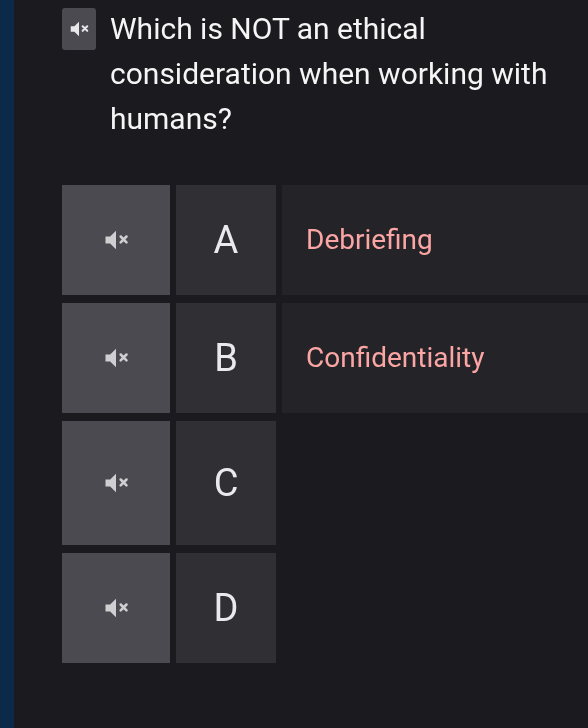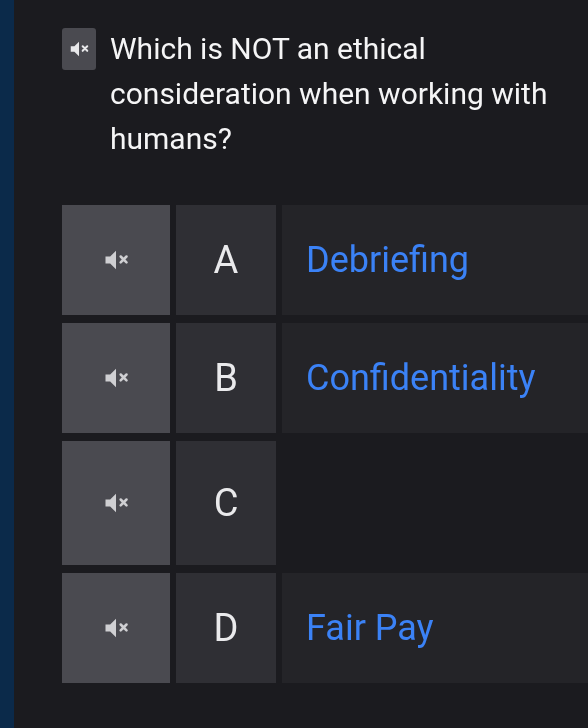--- a/index.html
+++ b/index.html
@@ -16,21 +16,21 @@
     width: 100%;
     height: 100%;
   }
   .left-rail {
     width: 14px;
     background: #0b2a4a;
     flex-shrink: 0;
   }
   .content {
     flex: 1;
-    padding: 26px 0 0 48px;
+    padding: 6px 0 0 48px;
     background: #1b1b1f;
   }
   .question-block {
     position: relative;
   }
   .q-float-btn {
     position: absolute;
     left: 0;
     top: 2px;
     width: 34px;
@@ -88,22 +88,22 @@
     color: #eaeaec;
     cursor: pointer;
     flex-shrink: 0;
   }
   .a-text {
     flex: 1;
     background: #242428;
     display: flex;
     align-items: center;
     padding: 0 24px;
-    font-size: 36px;
-    color: #3b82f6;
+    font-size: 28px;
+    color: #fca5a5;
     cursor: pointer;
     line-height: 1.3;
   }
 
   .mute-icon svg { display: block; }
 </style>
 </head>
 <body>
 
 <div class="outer">
@@ -167,19 +167,18 @@
       <div class="answer-row">
         <div class="a-audio">
           <span class="mute-icon">
             <svg width="28" height="28" viewBox="0 0 24 24" fill="#cfcfd2">
               <path d="M3 9v6h4l5 5V4L7 9H3z"></path>
               <path d="M16 9l5 5M21 9l-5 5" stroke="#cfcfd2" stroke-width="2.2" stroke-linecap="round" fill="none"></path>
             </svg>
           </span>
         </div>
         <div class="a-letter">D</div>
-        <div class="a-text">Fair Pay</div>
       </div>
 
     </div>
 
   </div>
 </div>
 
 </body></html>

